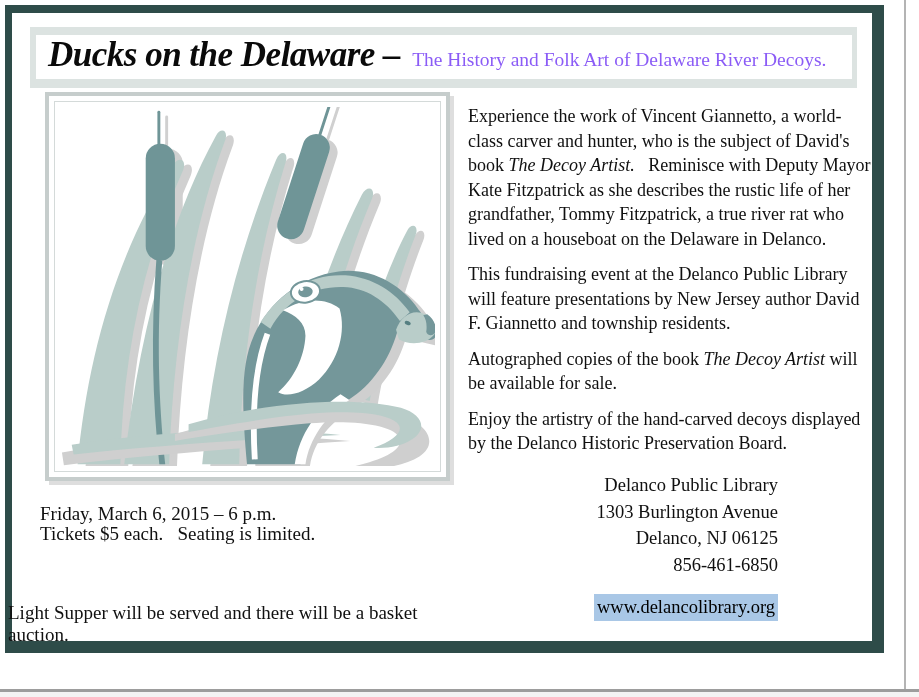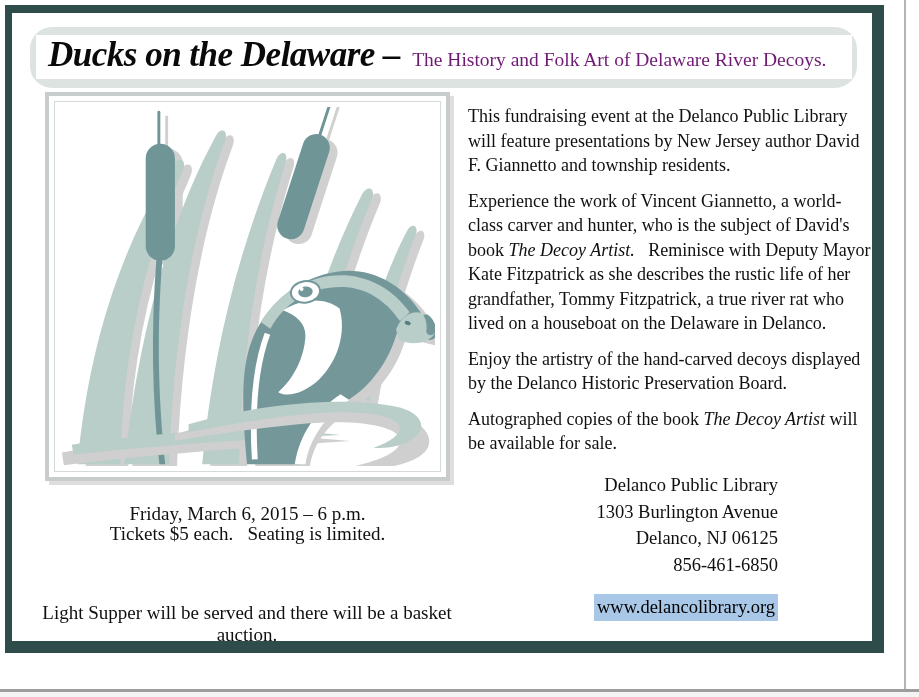--- a/index.html
+++ b/index.html
@@ -5,39 +5,39 @@
   html,body{margin:0;padding:0;background:#fff;}
   #stage{position:relative;width:919px;height:697px;background:#ffffff;overflow:hidden;
          font-family:"Liberation Serif","DejaVu Serif",serif;color:#101010;}
 
   
   .flyer-frame{position:absolute;left:5px;top:5px;width:879px;height:648px;box-sizing:border-box;
                border-style:solid;border-color:var(--frame_teal,#2e4c49);
                border-width:8px 12px 12px 7px;background:transparent;}
 
   
-  .banner{position:absolute;left:30px;top:27px;width:827px;height:61px;background:var(--banner_gray,#dce3e1);border-radius:22px;}
+  .banner{position:absolute;left:30px;top:27px;width:827px;height:61px;background:var(--banner_gray,#dce3e1);}
   .banner-inner{position:absolute;left:6px;top:8px;right:5px;bottom:9px;background:#ffffff;
                 display:flex;align-items:baseline;gap:12px;padding-left:12px;white-space:nowrap;overflow:hidden;}
   .banner-title{font-style:italic;font-weight:bold;font-size:35px;letter-spacing:-0.5px;color:#0a0a0a;}
-  .banner-subtitle{font-size:19.5px;color:#701a75;}
+  .banner-subtitle{font-size:19.5px;color:#8b5cf6;}
 
   
   .duck-frame{position:absolute;left:45px;top:92px;width:405px;height:389px;box-sizing:border-box;
               background:#ffffff;border:4px solid #c6cdcc;box-shadow:4px 4px 0 #dedede;}
   .duck-inner{position:absolute;left:5px;top:5px;right:5px;bottom:5px;border:1px solid #d4dad9;padding:5px;box-sizing:border-box;}
   .duck-inner svg{width:100%;height:100%;display:block;}
 
   
   .body-col{position:absolute;left:468px;top:104px;width:404px;}
   .body-col p.para{margin:0 0 11px 0;font-size:18px;line-height:24.5px;white-space:pre-wrap;}
   .body-col em{font-style:italic;}
 
   
-  .event-line{position:absolute;font-size:19px;white-space:pre-wrap;text-align:center;}
+  .event-line{position:absolute;font-size:19px;white-space:pre-wrap;text-align:left;}
   .date-line{left:40px;top:503px;width:415px;}
   .tickets-line{left:40px;top:523px;width:415px;}
   .supper-line{left:8px;top:602px;width:478px;}
 
   
   .contact{position:absolute;left:528px;top:472px;width:250px;text-align:right;
            font-size:18.5px;line-height:26.5px;}
   .contact .line{white-space:pre-wrap;}
   .website-link{display:inline-block;margin-top:16px;background:var(--selection_blue,#a9c7e6);
                 padding:0 3px;color:#000;text-decoration:none;cursor:pointer;}
@@ -125,24 +125,24 @@
         <path d="M377,211 C384,216 387,223 385,230 C382,234 377,233 376,229 C377,222 376,216 373,212 Z" fill="#74979a"></path>
         <ellipse cx="357" cy="220" rx="3.2" ry="2" transform="rotate(24 357 220)" fill="#557f81"></ellipse>
 
         <path d="M118,334 C200,310 292,303 347,315 C380,323 388,345 369,357 C352,368 320,372 298,368 C330,361 352,351 349,339 C345,325 304,319 256,323 C210,327 158,334 118,341 Z" fill="#cfcfcf"></path>
         <path d="M132,324 C212,300 304,295 350,307 C373,314 377,329 362,339 C352,346 336,349 322,348 C342,341 352,332 348,325 C342,313 302,309 258,313 C214,317 168,325 132,332 Z" fill="#b9cdc9"></path>
       </svg>
     </div>
   </div>
 
   <div class="body-col">
+      <p class="para"><span>Experience the work of Vincent Giannetto, a world-class carver and hunter, who is the subject of David's book </span><em>The Decoy Artist.</em><span>   Reminisce with Deputy Mayor Kate Fitzpatrick as she describes the rustic life of her grandfather, Tommy Fitzpatrick, a true river rat who lived on a houseboat on the Delaware in Delanco.</span></p>
       <p class="para"><span>This fundraising event at the Delanco Public Library will feature presentations by New Jersey author David F. Giannetto and township residents.</span></p>
-      <p class="para"><span>Experience the work of Vincent Giannetto, a world-class carver and hunter, who is the subject of David's book </span><em>The Decoy Artist.</em><span>   Reminisce with Deputy Mayor Kate Fitzpatrick as she describes the rustic life of her grandfather, Tommy Fitzpatrick, a true river rat who lived on a houseboat on the Delaware in Delanco.</span></p>
+      <p class="para"><span>Autographed copies of the book </span><em>The Decoy Artist</em><span> will be available for sale.</span></p>
       <p class="para"><span>Enjoy the artistry of the hand-carved decoys displayed by the Delanco Historic Preservation Board.</span></p>
-      <p class="para"><span>Autographed copies of the book </span><em>The Decoy Artist</em><span> will be available for sale.</span></p>
     </div>
 
   <div class="event-line date-line">Friday, March 6, 2015 – 6 p.m.</div>
   <div class="event-line tickets-line">Tickets $5 each.   Seating is limited.</div>
   <div class="event-line supper-line">Light Supper will be served and there will be a basket  auction.</div>
 
   <div class="contact">
     <div class="line">Delanco Public Library</div>
     <div class="line">1303 Burlington Avenue</div>
     <div class="line">Delanco, NJ 06125</div>

